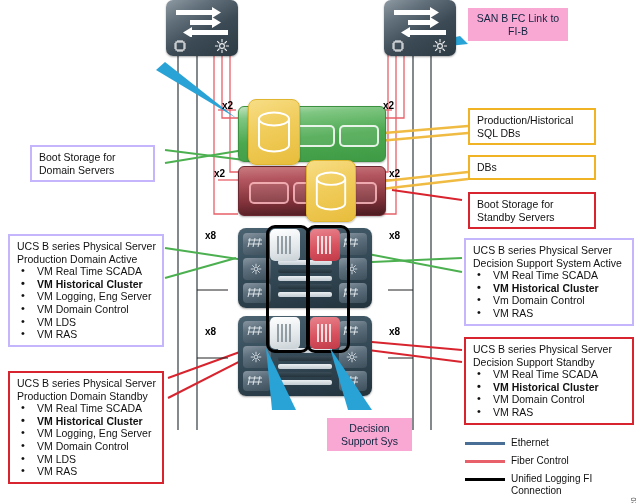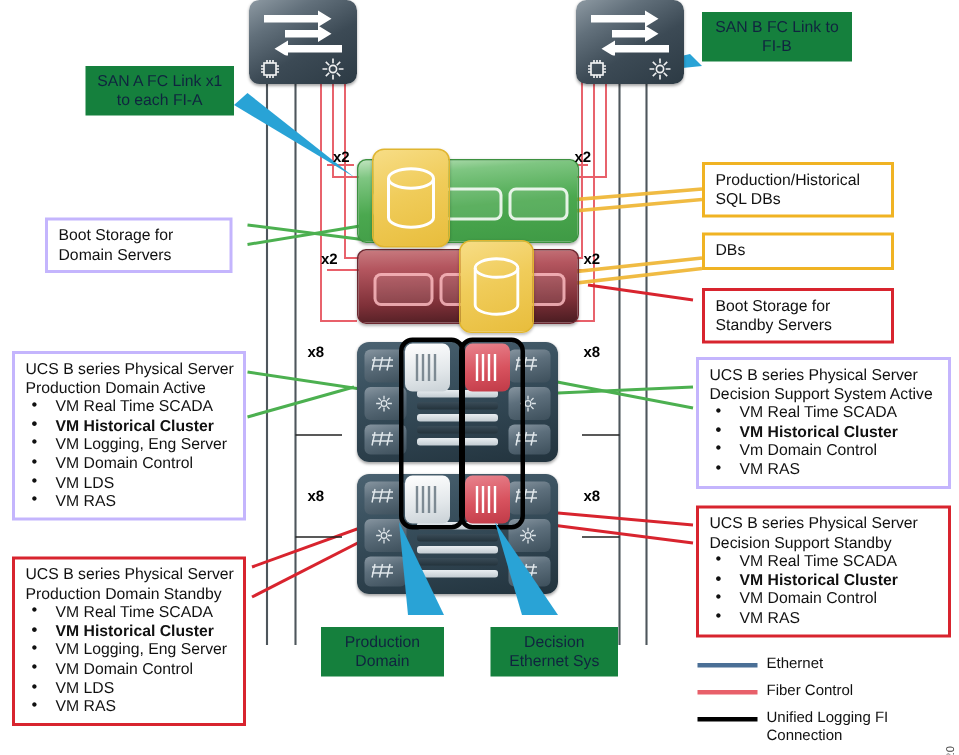--- a/index.html
+++ b/index.html
@@ -112,21 +112,21 @@
   
   .callout {
     position: absolute;
     box-sizing: border-box;
     z-index: 7;
     font-size: 10.5px;
     line-height: 12.6px;
     color: #111111;
   }
   .callout.blue {
-    background: #15803d;
+    background: #f9a8d4;
     color: #10243f;
     text-align: center;
     font-size: 10.5px;
     padding: 4px 6px;
     font-weight: 400;
   }
   .callout.outline {
     background: #ffffff;
     border: 2px solid #c4b5fd;
     padding: 4px 7px;
@@ -472,24 +472,20 @@
   <div class="capsule" style="left:266px; top:225px; width:38px; height:122px;"></div>
   <div class="capsule" style="left:306px; top:225px; width:38px; height:122px;"></div>
 
   <svg id="callout-tails" class="layer">
     <polygon points="156,70 165,62 236,118" fill="#29a3d6"></polygon>
     <polygon points="468,44 460,36 390,52" fill="#29a3d6"></polygon>
     <polygon points="272,410 266,348 296,410" fill="#29a3d6"></polygon>
     <polygon points="348,410 330,348 372,410" fill="#29a3d6"></polygon>
   </svg>
 
-  <div class="callout blue abs" style="left:57px; top:44px; width:99px;">
-    <div>SAN A FC Link x1</div>
-    <div>to each  FI-A</div>
-  </div>
 
   <div class="callout blue abs" style="left:468px; top:8px; width:100px;">
     <div>SAN B FC Link to</div>
     <div>FI-B</div>
   </div>
 
   <div class="callout outline abs" style="left:30px; top:145px; width:125px;">
     <div>Boot Storage for</div>
     <div>Domain Servers</div>
   </div>
@@ -549,27 +545,23 @@
     <div class="hdr">UCS B series Physical Server</div>
     <div class="hdr">Decision Support Standby</div>
     <ul>
       <li>VM Real Time SCADA</li>
       <li class="bold">VM Historical Cluster</li>
       <li>VM Domain Control</li>
       <li>VM RAS</li>
     </ul>
   </div>
 
-  <div class="callout blue abs" style="left:214px; top:418px; width:82px;">
-    <div>Production</div>
-    <div>Domain</div>
-  </div>
   <div class="callout blue abs" style="left:327px; top:418px; width:85px;">
     <div>Decision</div>
-    <div>Ethernet Sys</div>
+    <div>Support Sys</div>
   </div>
 
   <div class="mult" style="left:222px; top:100px;">x2</div>
   <div class="mult" style="left:383px; top:100px;">x2</div>
   <div class="mult" style="left:214px; top:168px;">x2</div>
   <div class="mult" style="left:389px; top:168px;">x2</div>
   <div class="mult" style="left:205px; top:230px;">x8</div>
   <div class="mult" style="left:389px; top:230px;">x8</div>
   <div class="mult" style="left:205px; top:326px;">x8</div>
   <div class="mult" style="left:389px; top:326px;">x8</div>

